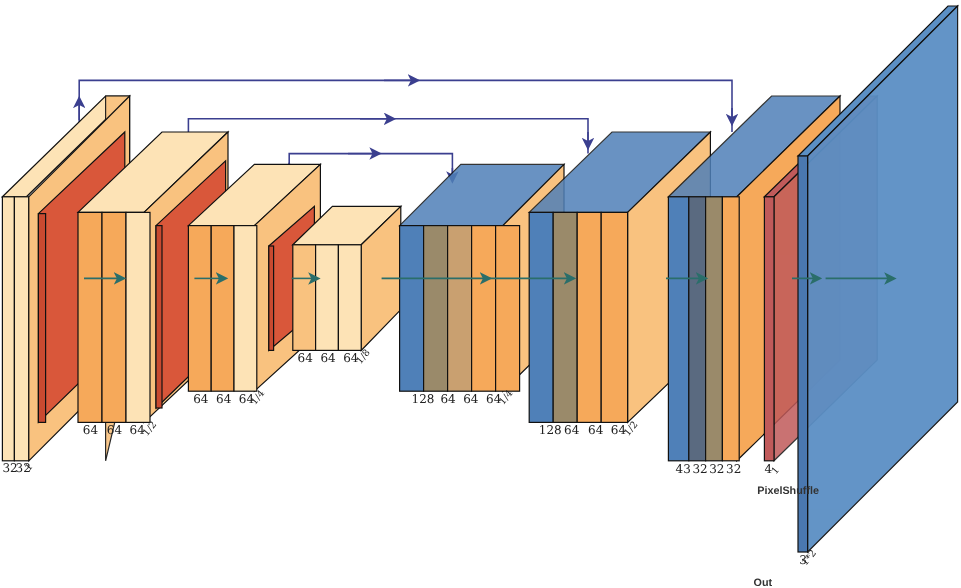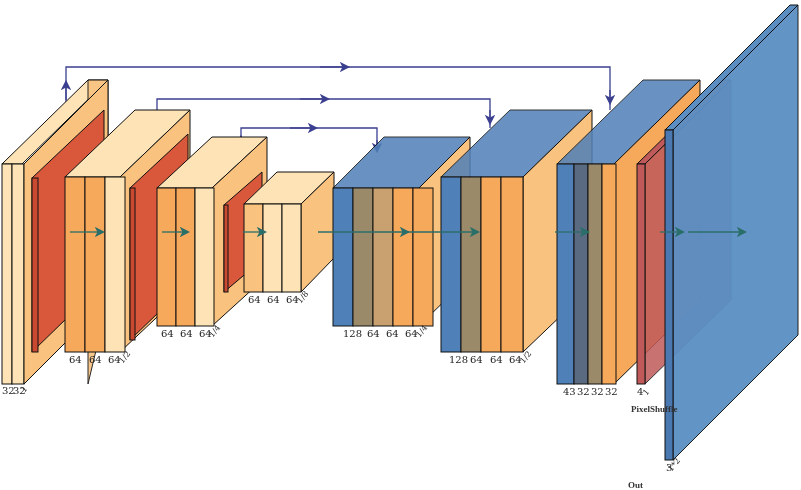--- a/index.html
+++ b/index.html
@@ -1,21 +1,21 @@
 <!DOCTYPE html>
 <html><head>
 <meta charset="utf-8">
 <style>
   html,body{margin:0;padding:0;background:#ffffff;}
   body{width:801px;height:490px;overflow:hidden;font-family:"DejaVu Serif",serif;}
   #stage{position:relative;width:801px;height:490px;}
   svg{position:absolute;left:0;top:0;}
   .lbl{position:absolute;font-size:10px;color:#222;white-space:nowrap;font-family:"DejaVu Serif",serif;}
   .rot{transform:rotate(-50deg);transform-origin:left bottom;font-size:8px;}
-  .cap{position:absolute;font-size:9px;font-weight:bold;color:#333;font-family:Liberation Serif, serif;}
+  .cap{position:absolute;font-size:9px;font-weight:bold;color:#333;font-family:Liberation Sans, sans-serif;}
 </style>
 </head>
 <body>
 
 <div id="stage">
 <svg width="801" height="490" viewBox="0 0 801 490">
   <defs>
     <marker id="ah" markerWidth="8" markerHeight="8" refX="4" refY="4" orient="auto">
       <path d="M0,0 L8,4 L0,8 L2,4 z" fill="#3b3f8f"></path>
     </marker>

